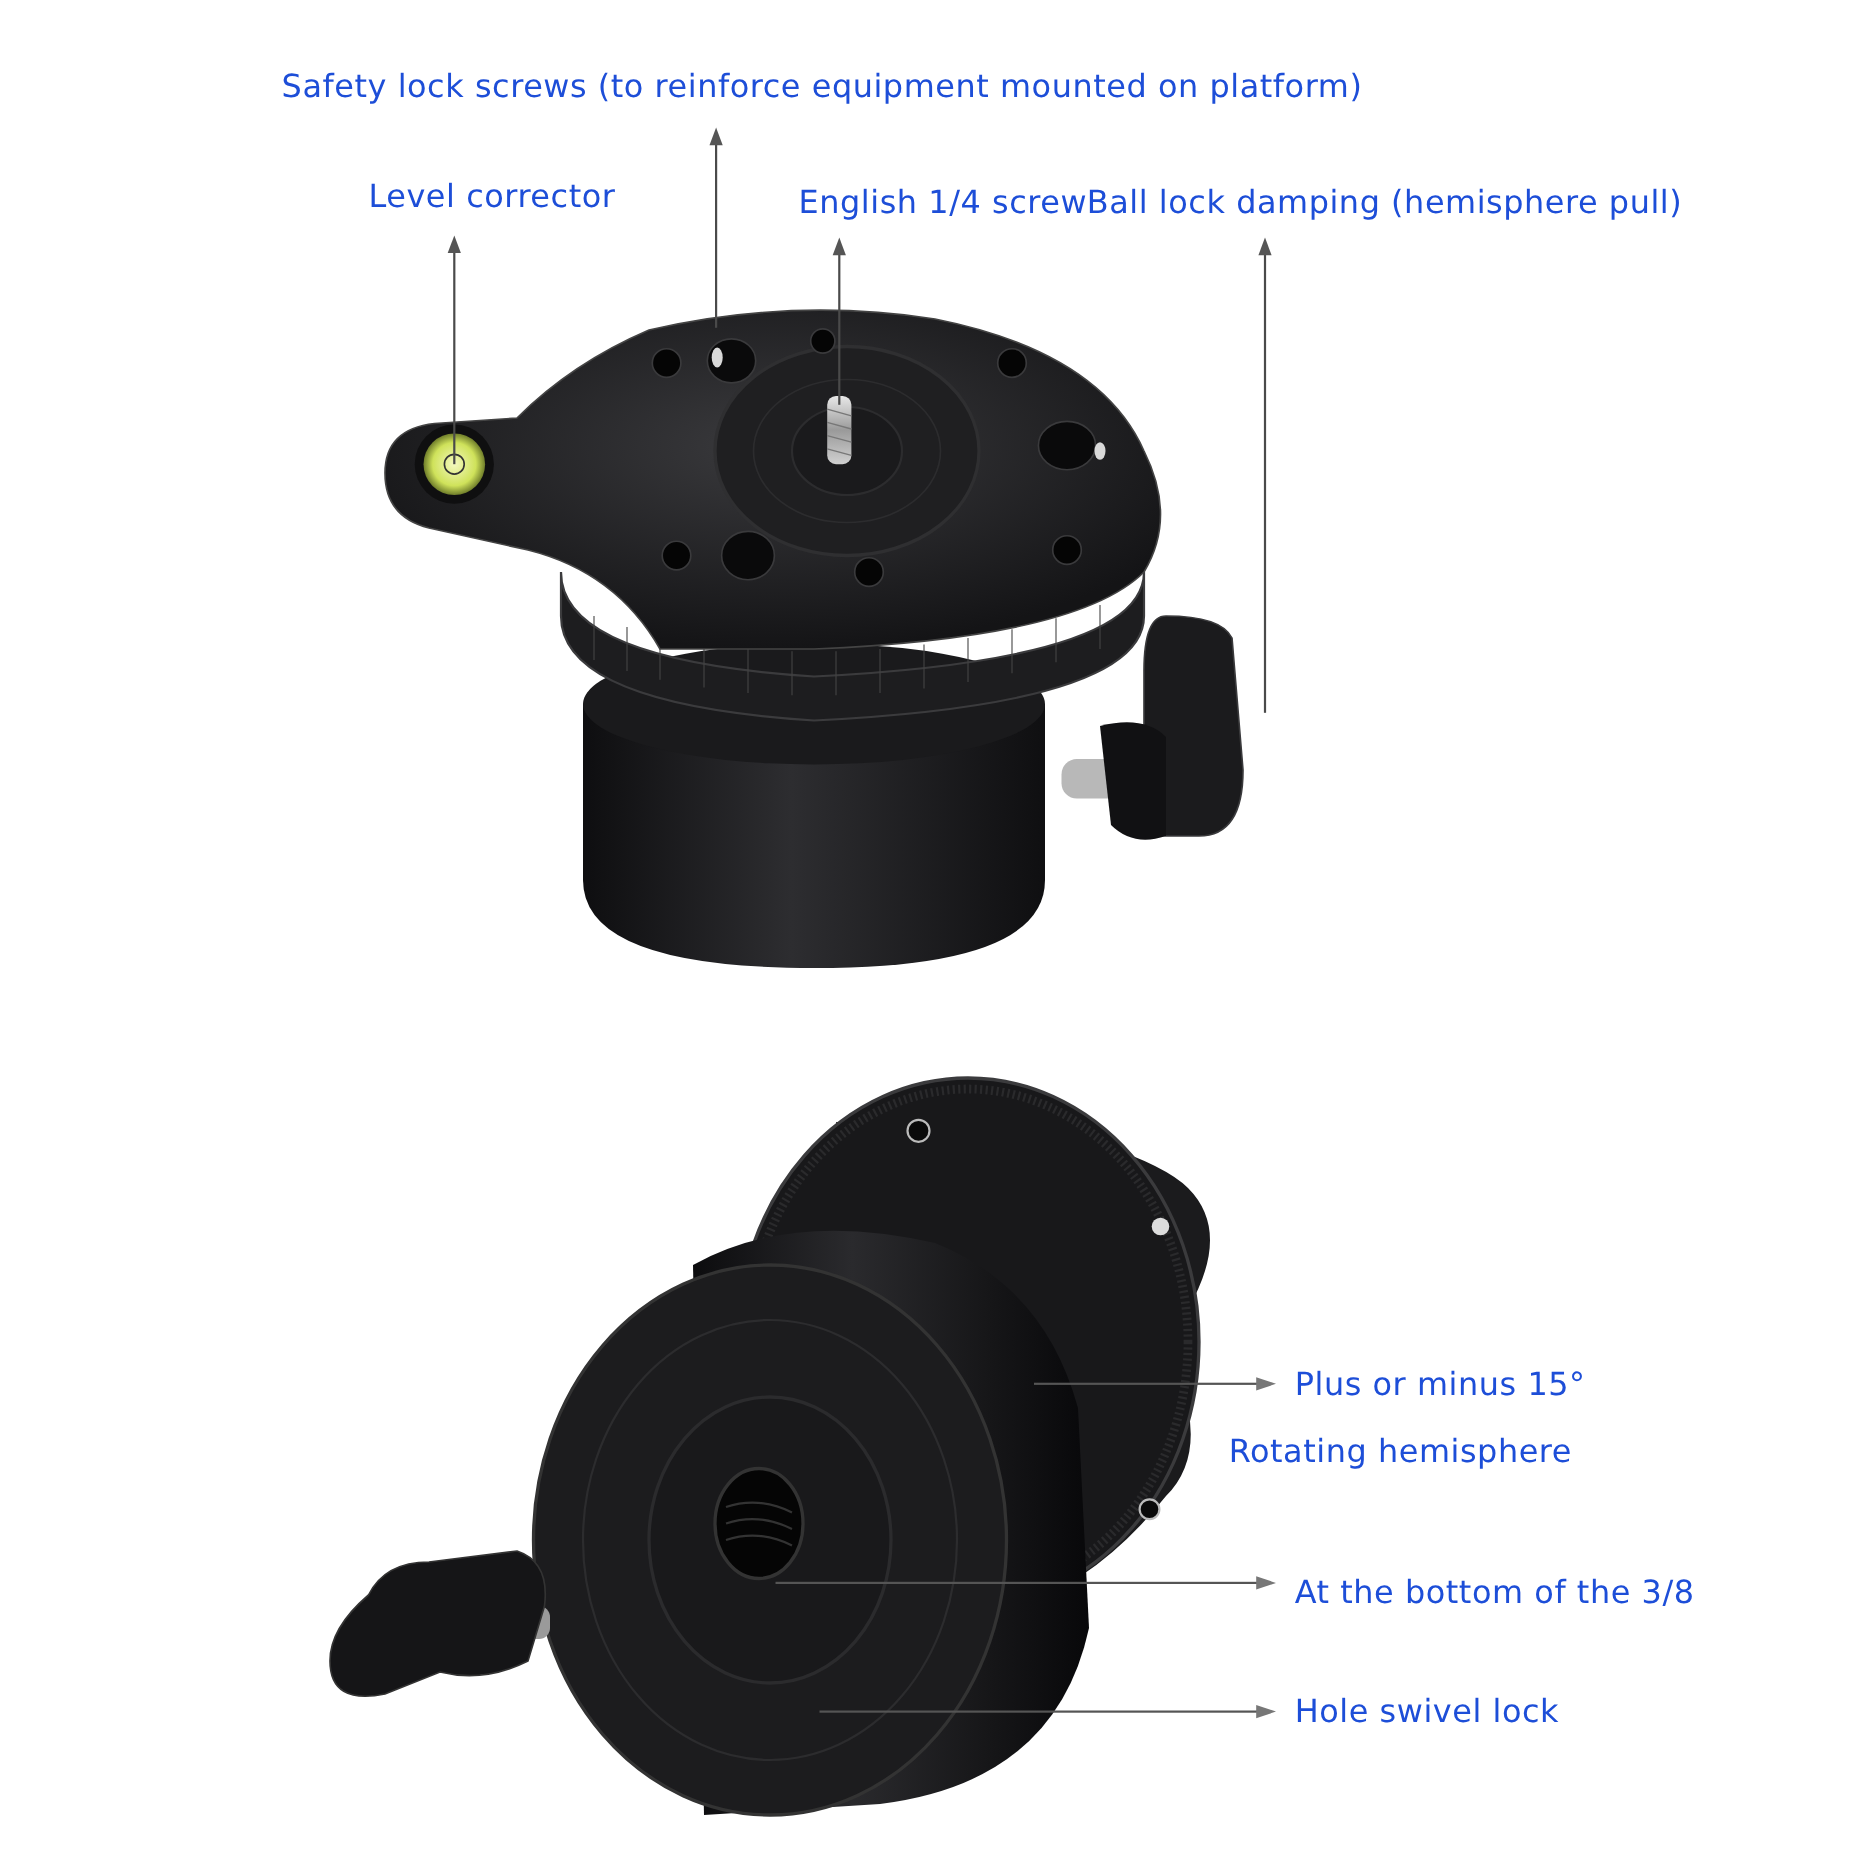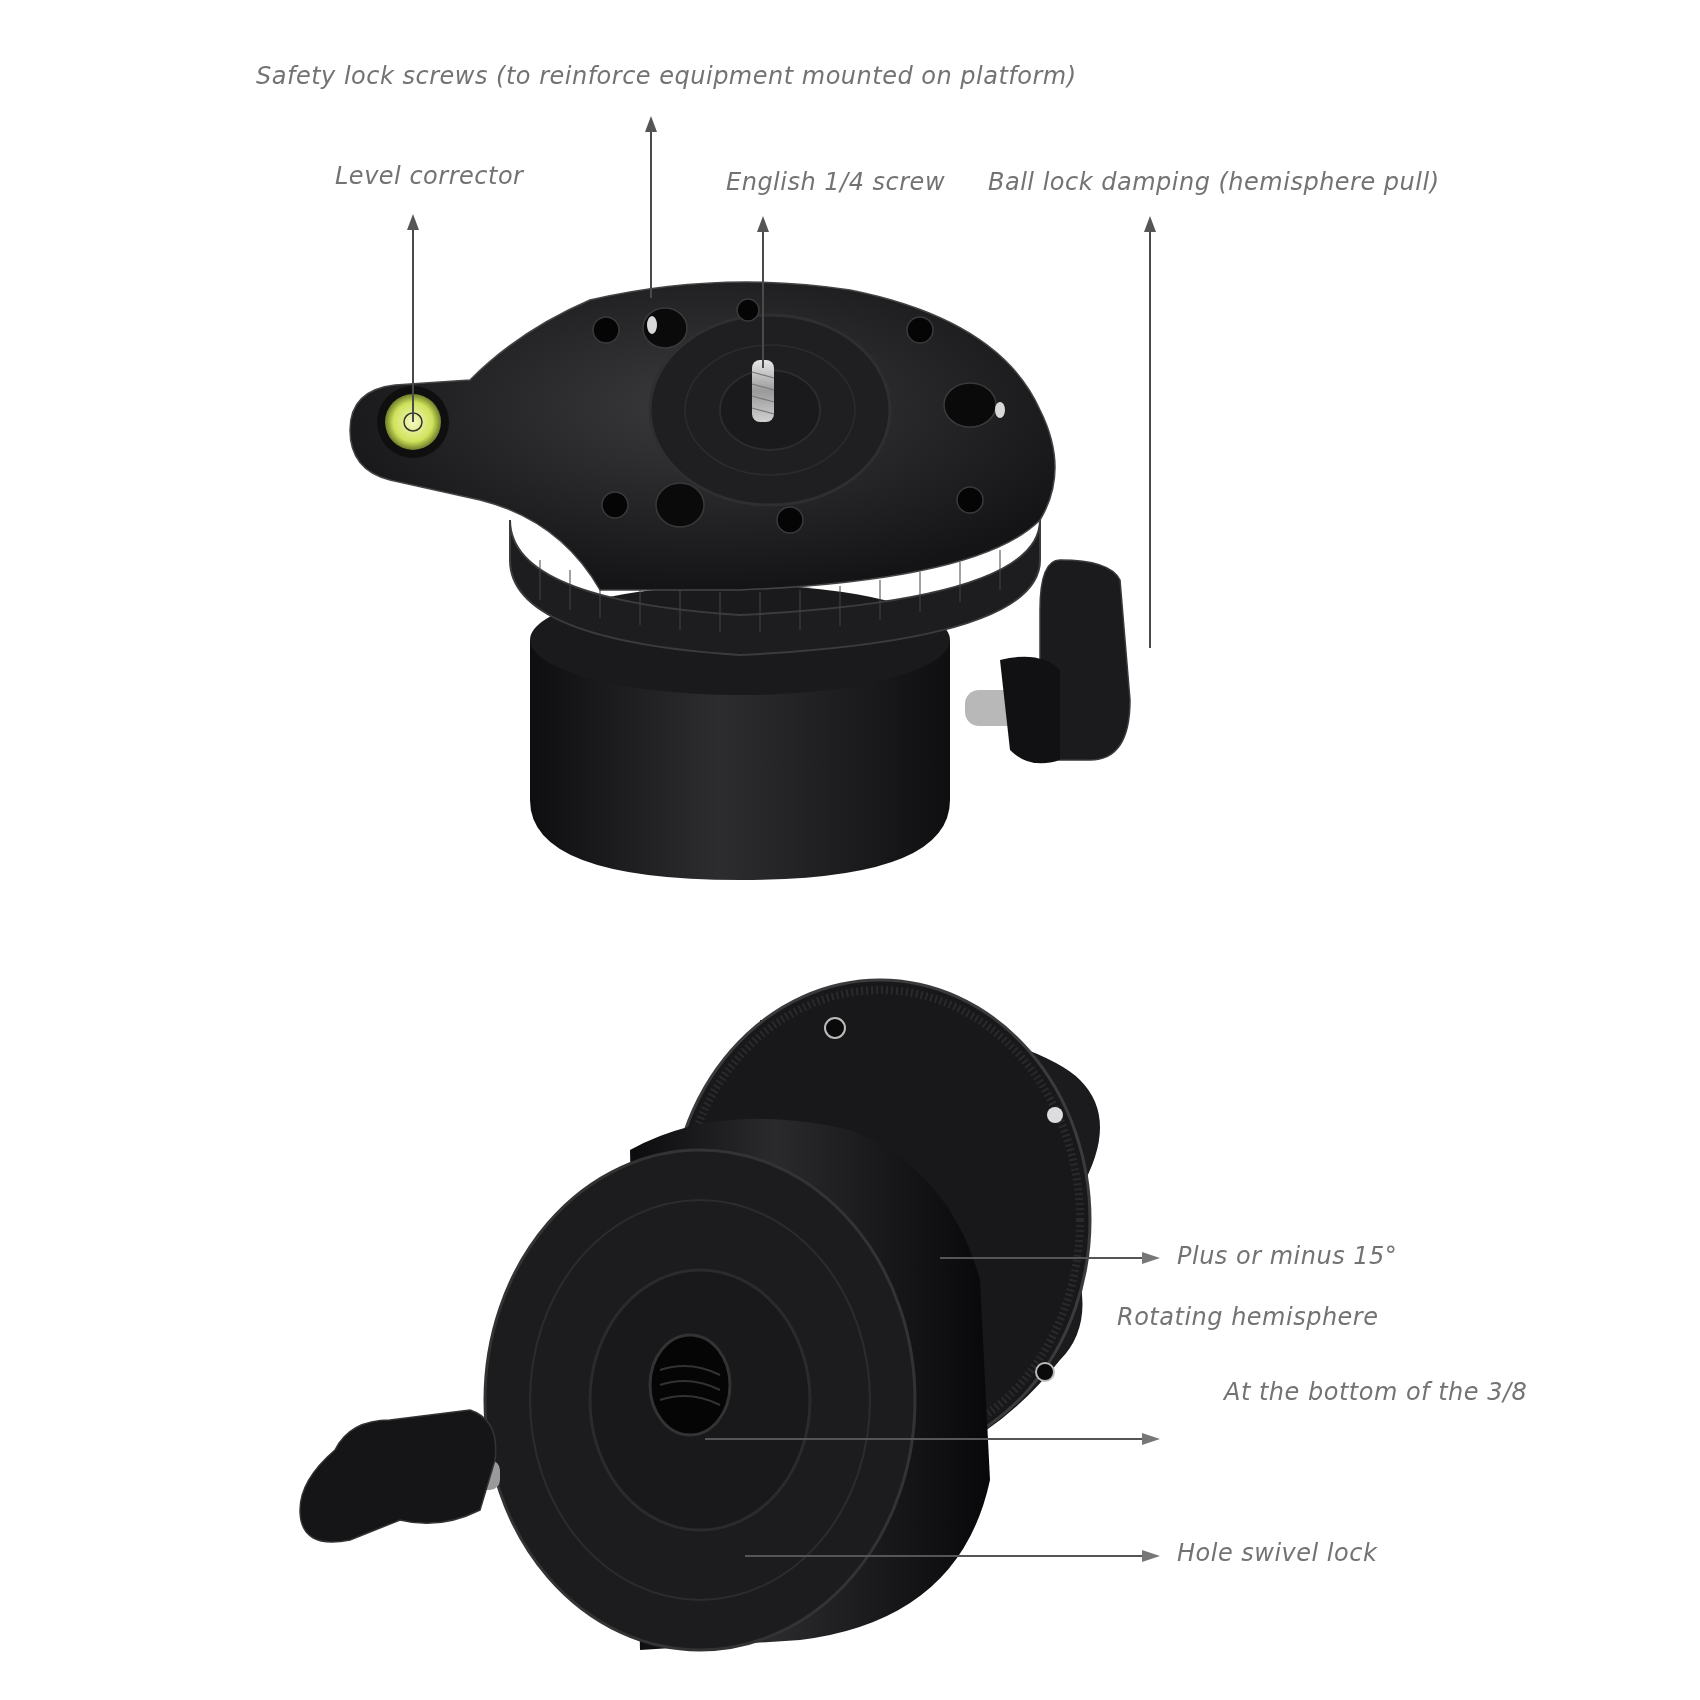--- a/index.html
+++ b/index.html
@@ -1,17 +1,17 @@
 <!DOCTYPE html>
 <html><head>
 <meta charset="utf-8">
 <style>
   html,body{margin:0;padding:0;background:#ffffff;}
   body{width:1700px;height:1700px;position:relative;overflow:hidden;font-family:"DejaVu Sans","Liberation Sans",sans-serif;}
-  .label{position:absolute;color:#737373;font-size:24px;letter-spacing:0.5px;white-space:nowrap;line-height:1;font-style:italic;}
+  .label{position:absolute;color:#1d4ed8;font-size:29px;letter-spacing:0.5px;white-space:nowrap;line-height:1;}
   .vline{position:absolute;width:2px;background:#4a4a4a;}
   .hline{position:absolute;height:2px;background:#555;}
   .arrow-up{position:absolute;width:0;height:0;border-left:6px solid transparent;border-right:6px solid transparent;border-bottom:16px solid #555;}
   .arrow-right{position:absolute;width:0;height:0;border-top:6px solid transparent;border-bottom:6px solid transparent;border-left:18px solid #777;}
   svg{position:absolute;left:0;top:0;}
 </style>
 </head>
 <body>
 
 <svg width="1700" height="1700" viewBox="0 0 1700 1700">
@@ -142,14 +142,14 @@
 <div class="arrow-right" style="left:1142px;top:1252px;"></div>
 
 <div class="hline" style="left:705px;top:1438px;width:440px;"></div>
 <div class="arrow-right" style="left:1142px;top:1433px;"></div>
 
 <div class="hline" style="left:745px;top:1555px;width:400px;"></div>
 <div class="arrow-right" style="left:1142px;top:1550px;"></div>
 
 <div class="label" style="left:1177px;top:1244px;">Plus or minus 15°</div>
 <div class="label" style="left:1117px;top:1305px;">Rotating hemisphere</div>
-<div class="label" style="left:1177px;top:1380px;margin-left:47px;">At the bottom of the 3/8</div>
+<div class="label" style="left:1177px;top:1433px;">At the bottom of the 3/8</div>
 <div class="label" style="left:1177px;top:1541px;">Hole swivel lock</div>
 
 </body></html>

